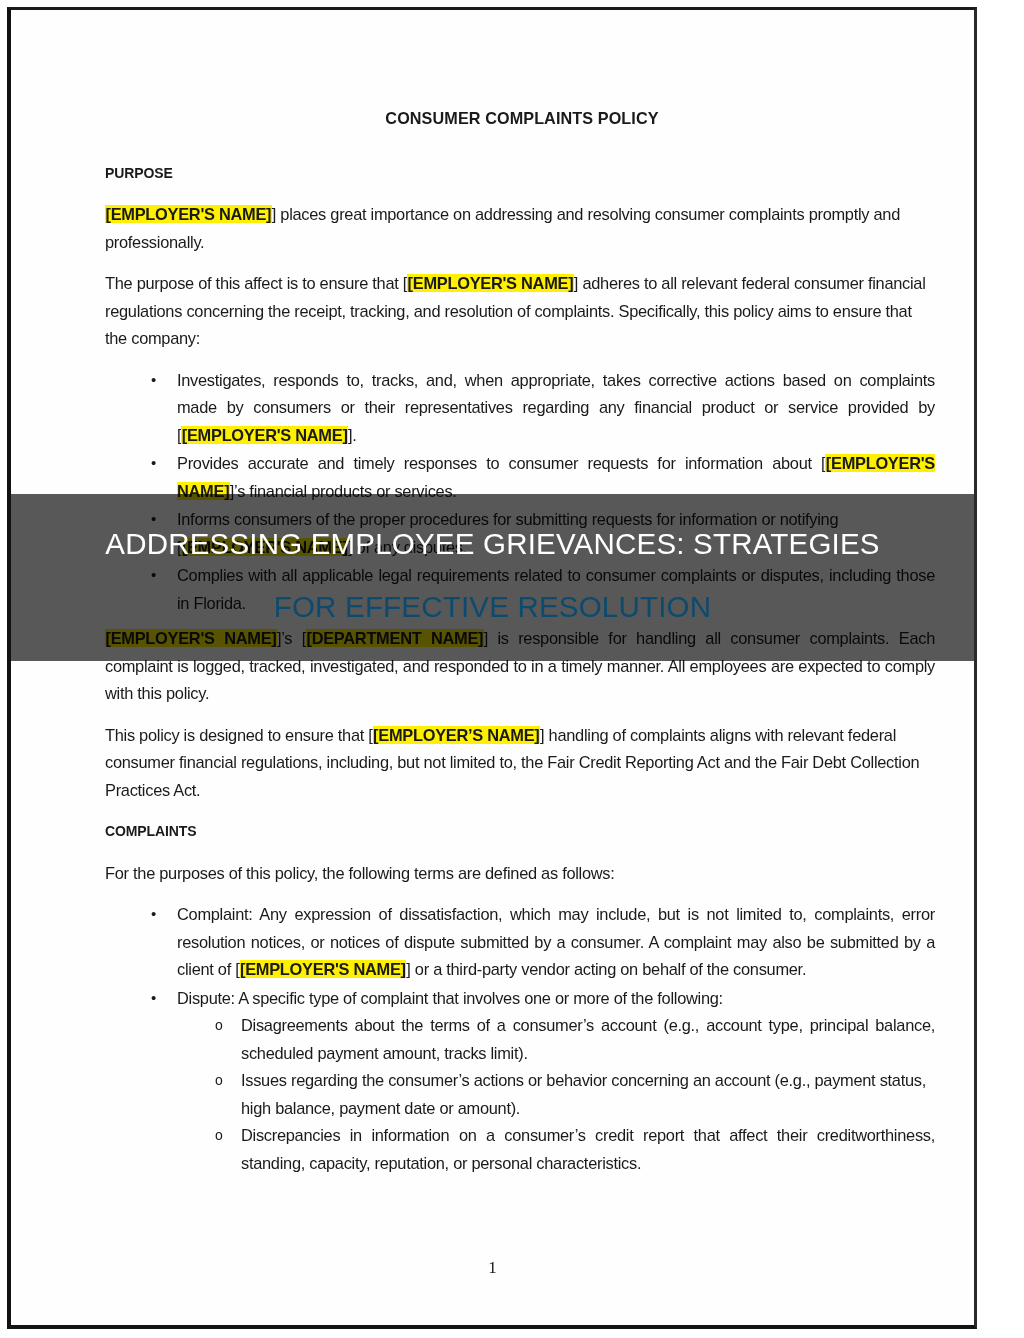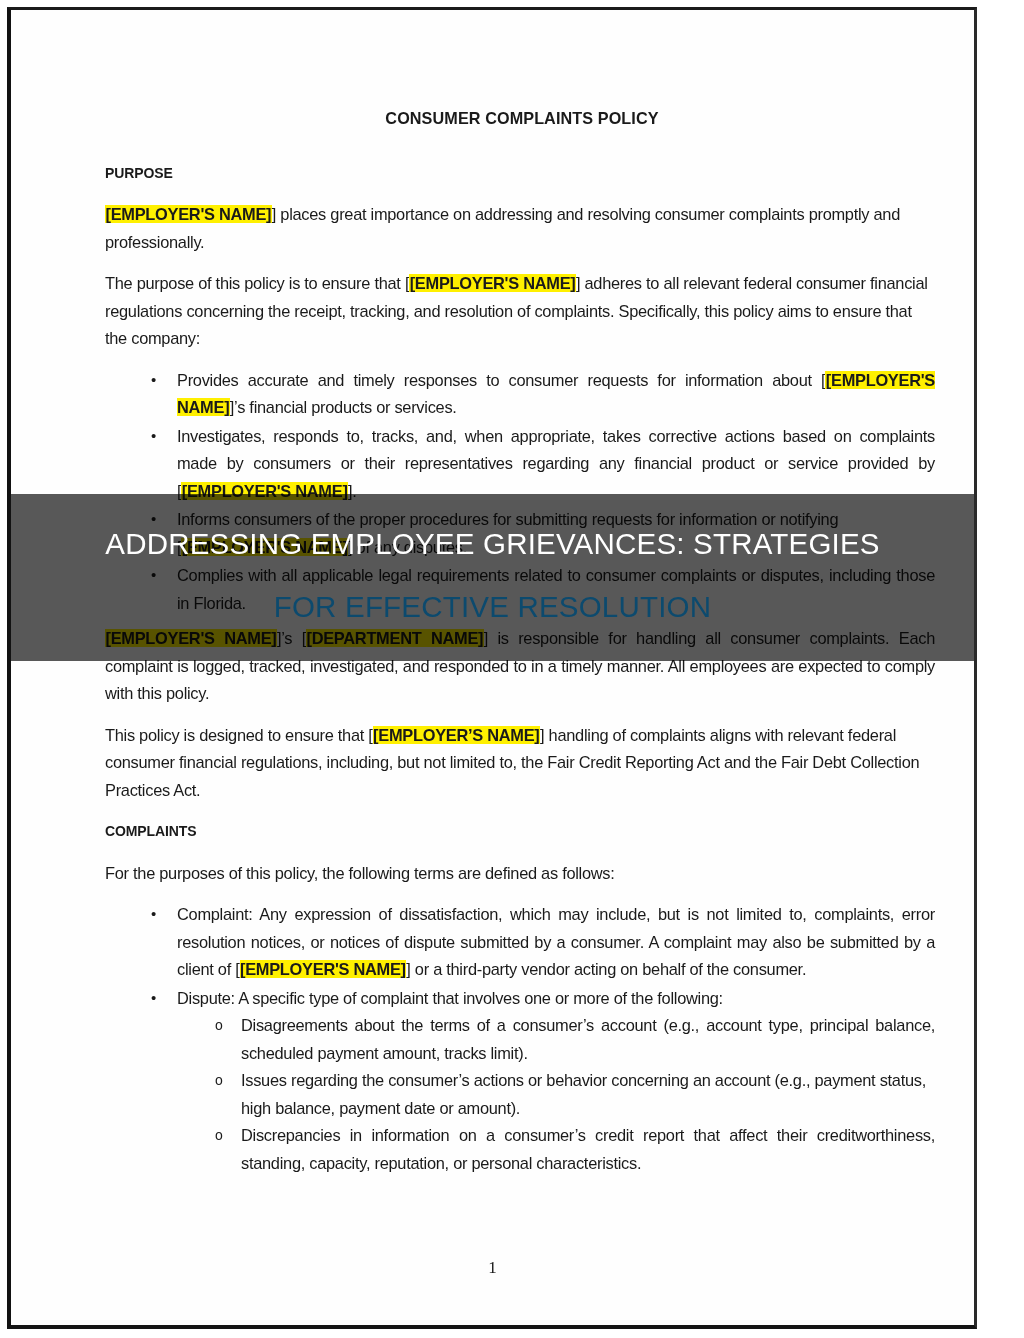--- a/index.html
+++ b/index.html
@@ -186,29 +186,29 @@
 
       <div class="doc-title">CONSUMER COMPLAINTS POLICY</div>
 
       <div class="heading">PURPOSE</div>
 
       <p class="para">
         <span class="hl">[EMPLOYER'S NAME]</span><span>] places great importance on addressing and resolving consumer complaints promptly and professionally.</span>
       </p>
 
       <p class="para">
-        <span>The purpose of this policy is to ensure that [</span><span class="hl">[EMPLOYER'S NAME]</span><span>] adheres to all relevant federal consumer financial regulations concerning the receipt, tracking, and resolution of complaints. Specifically, this policy aims to ensure that the company:</span>
+        <span>The purpose of this affect is to ensure that [</span><span class="hl">[EMPLOYER'S NAME]</span><span>] adheres to all relevant federal consumer financial regulations concerning the receipt, tracking, and resolution of complaints. Specifically, this policy aims to ensure that the company:</span>
       </p>
 
       <ul class="bullets">
         <li>
+          <span>Investigates, responds to, tracks, and, when appropriate, takes corrective actions based on complaints made by consumers or their representatives regarding any financial product or service provided by [</span><span class="hl">[EMPLOYER'S NAME]</span><span>].</span>
+        </li>
+        <li>
           <span>Provides accurate and timely responses to consumer requests for information about [</span><span class="hl">[EMPLOYER'S NAME]</span><span>]’s financial products or services.</span>
-        </li>
-        <li>
-          <span>Investigates, responds to, tracks, and, when appropriate, takes corrective actions based on complaints made by consumers or their representatives regarding any financial product or service provided by [</span><span class="hl">[EMPLOYER'S NAME]</span><span>].</span>
         </li>
         <li class="nojust">
           <span>Informs consumers of the proper procedures for submitting requests for information or notifying [</span><span class="hl">[EMPLOYER'S NAME]</span><span>] of any disputes.</span>
         </li>
         <li>
           <span>Complies with all applicable legal requirements related to consumer complaints or disputes, including those in Florida.</span>
         </li>
       </ul>
 
       <p class="para justify">

